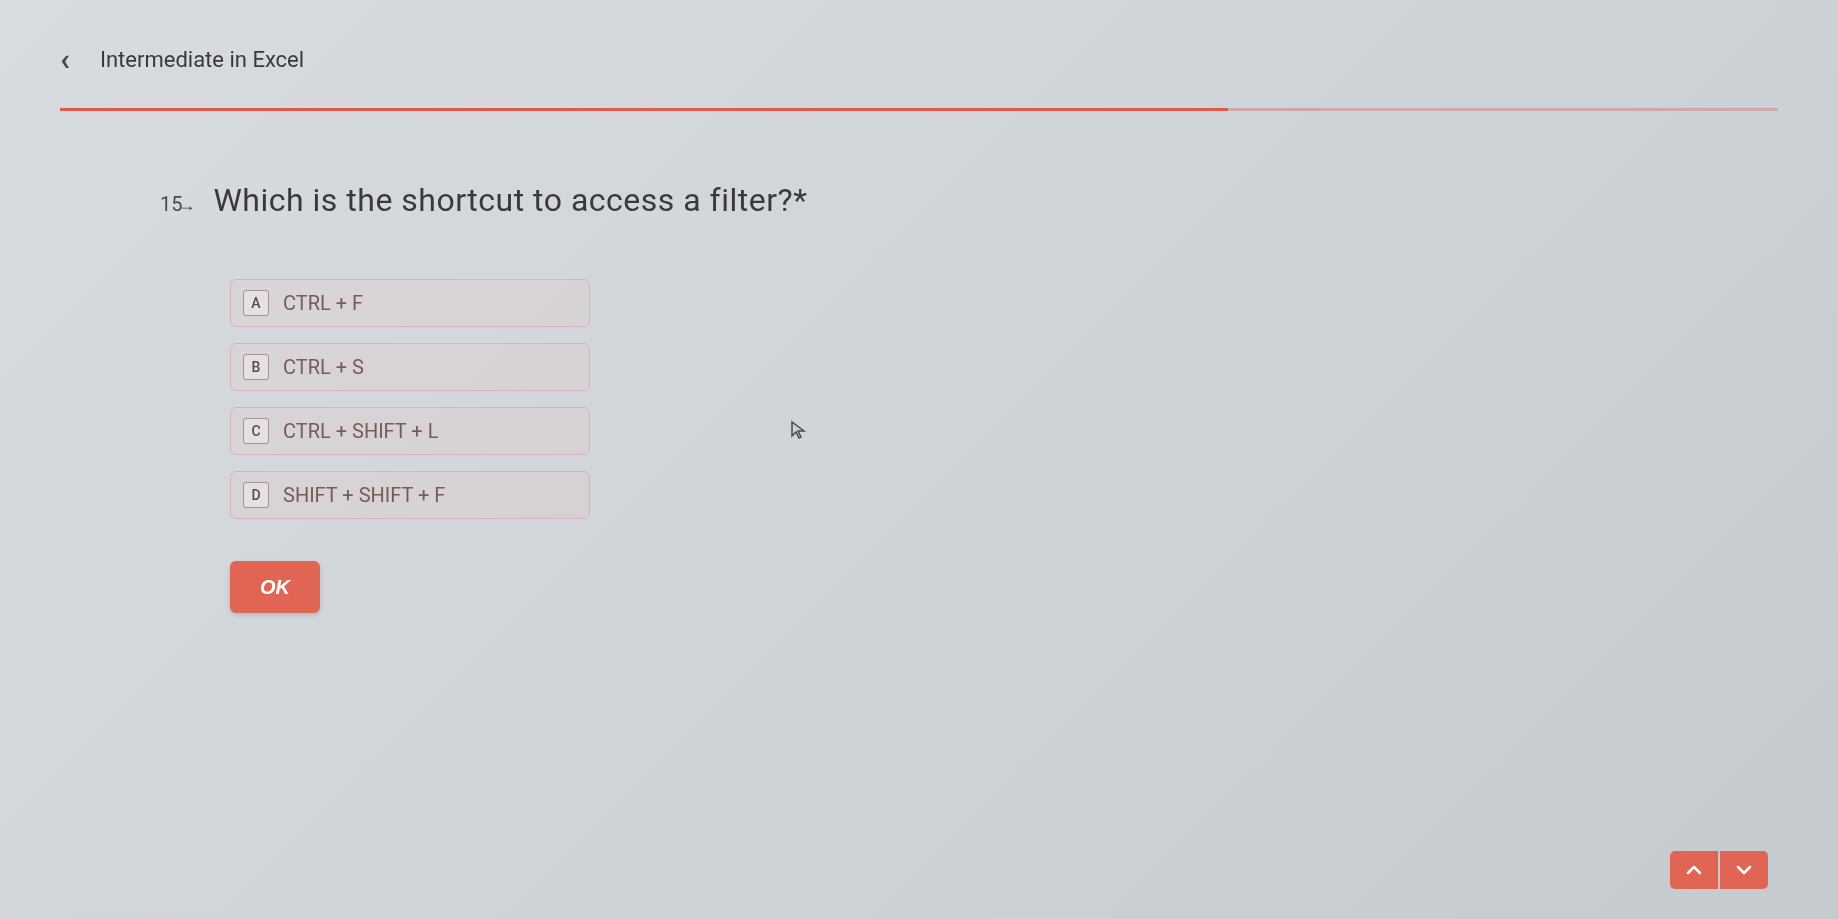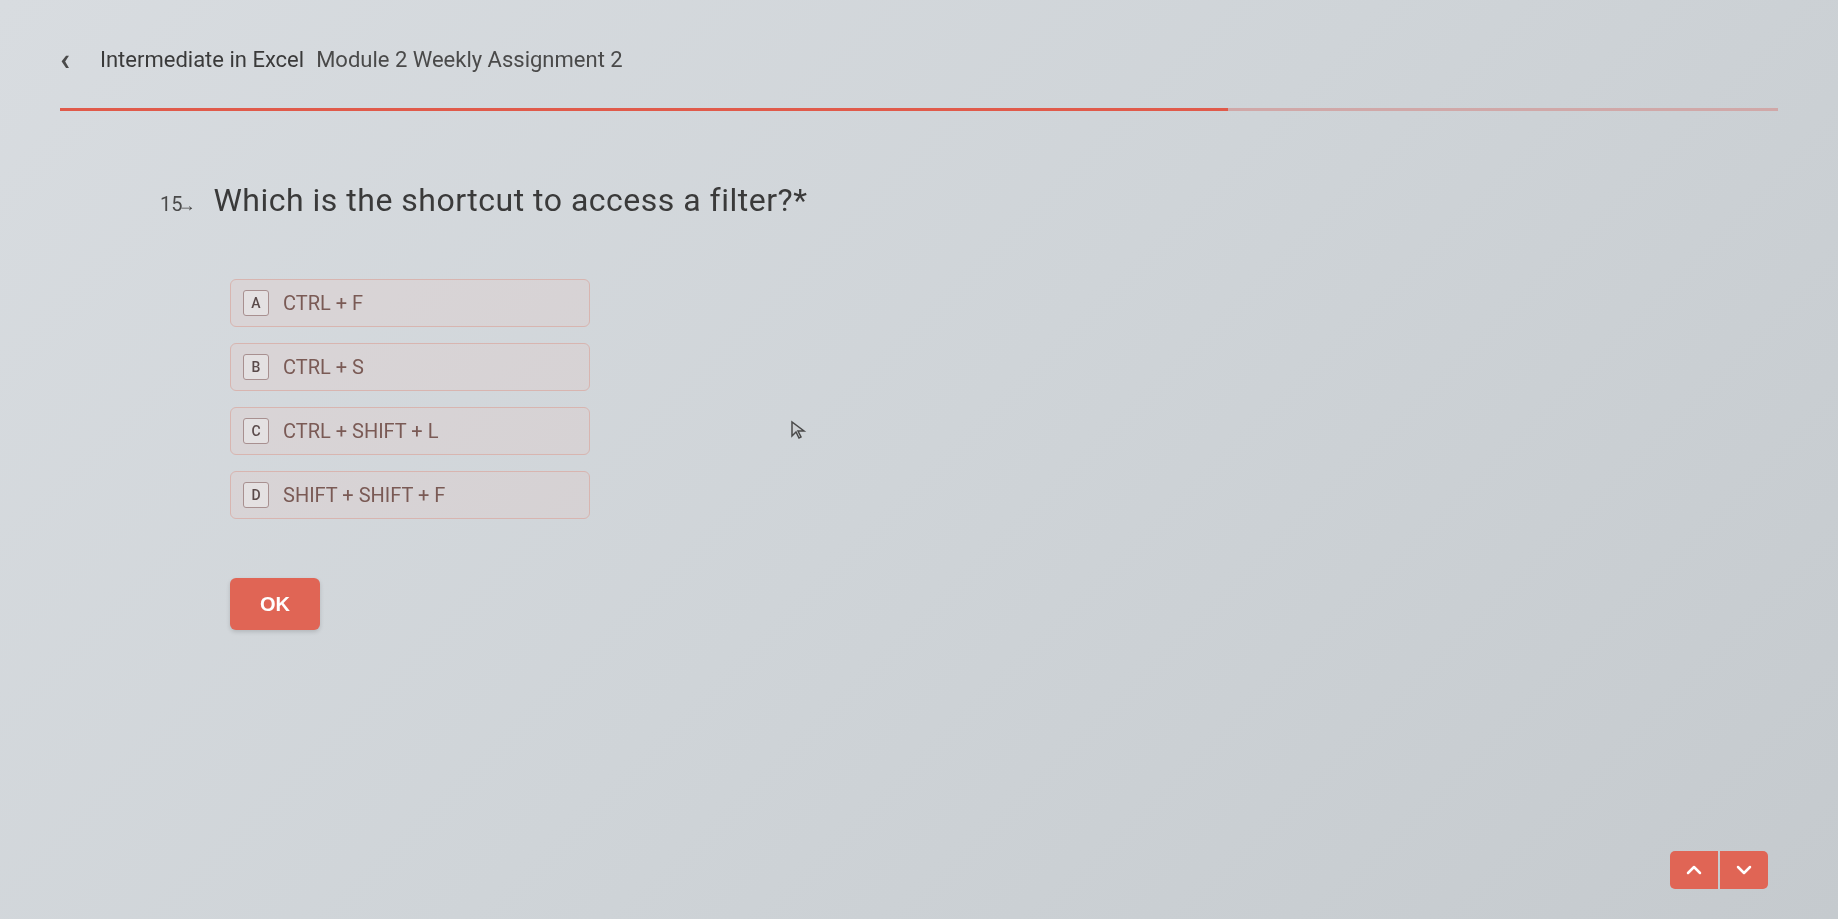--- a/index.html
+++ b/index.html
@@ -128,31 +128,32 @@
       font-weight: 500;
     }
     
     .option-label {
       font-size: 20px;
       color: #7a5a55;
       font-weight: 400;
     }
     
     .ok-button {
-      margin-top: 43px;
+      margin-top: 26px;
       width: 90px;
       height: 52px;
       background: #e06555;
       border: none;
       border-radius: 6px;
       color: #fff;
       font-size: 20px;
       font-weight: 700;
       cursor: pointer;
       box-shadow: 0 2px 4px rgba(0,0,0,0.15);
+      font-style: italic;
     }
     
     .nav-buttons {
       position: absolute;
       bottom: 30px;
       right: 70px;
       display: flex;
       gap: 2px;
     }
     
@@ -187,21 +188,20 @@
       pointer-events: none;
     }
   </style>
 </head>
 <body>
 
 <div class="header">
   <span class="back-icon">‹</span>
   <div class="header-text">
     <div class="course-title">Intermediate in Excel</div>
-    <div class="module-title">Module 2 Weekly Assignment 2</div>
   </div>
 </div>
 
 <div class="progress-bar-container">
   <div class="progress-bar-fill"></div>
 </div>
 
 <div class="question-container">
   <div class="question-row">
     <span class="question-number"><span>15</span> <span class="question-arrow">→</span></span>

